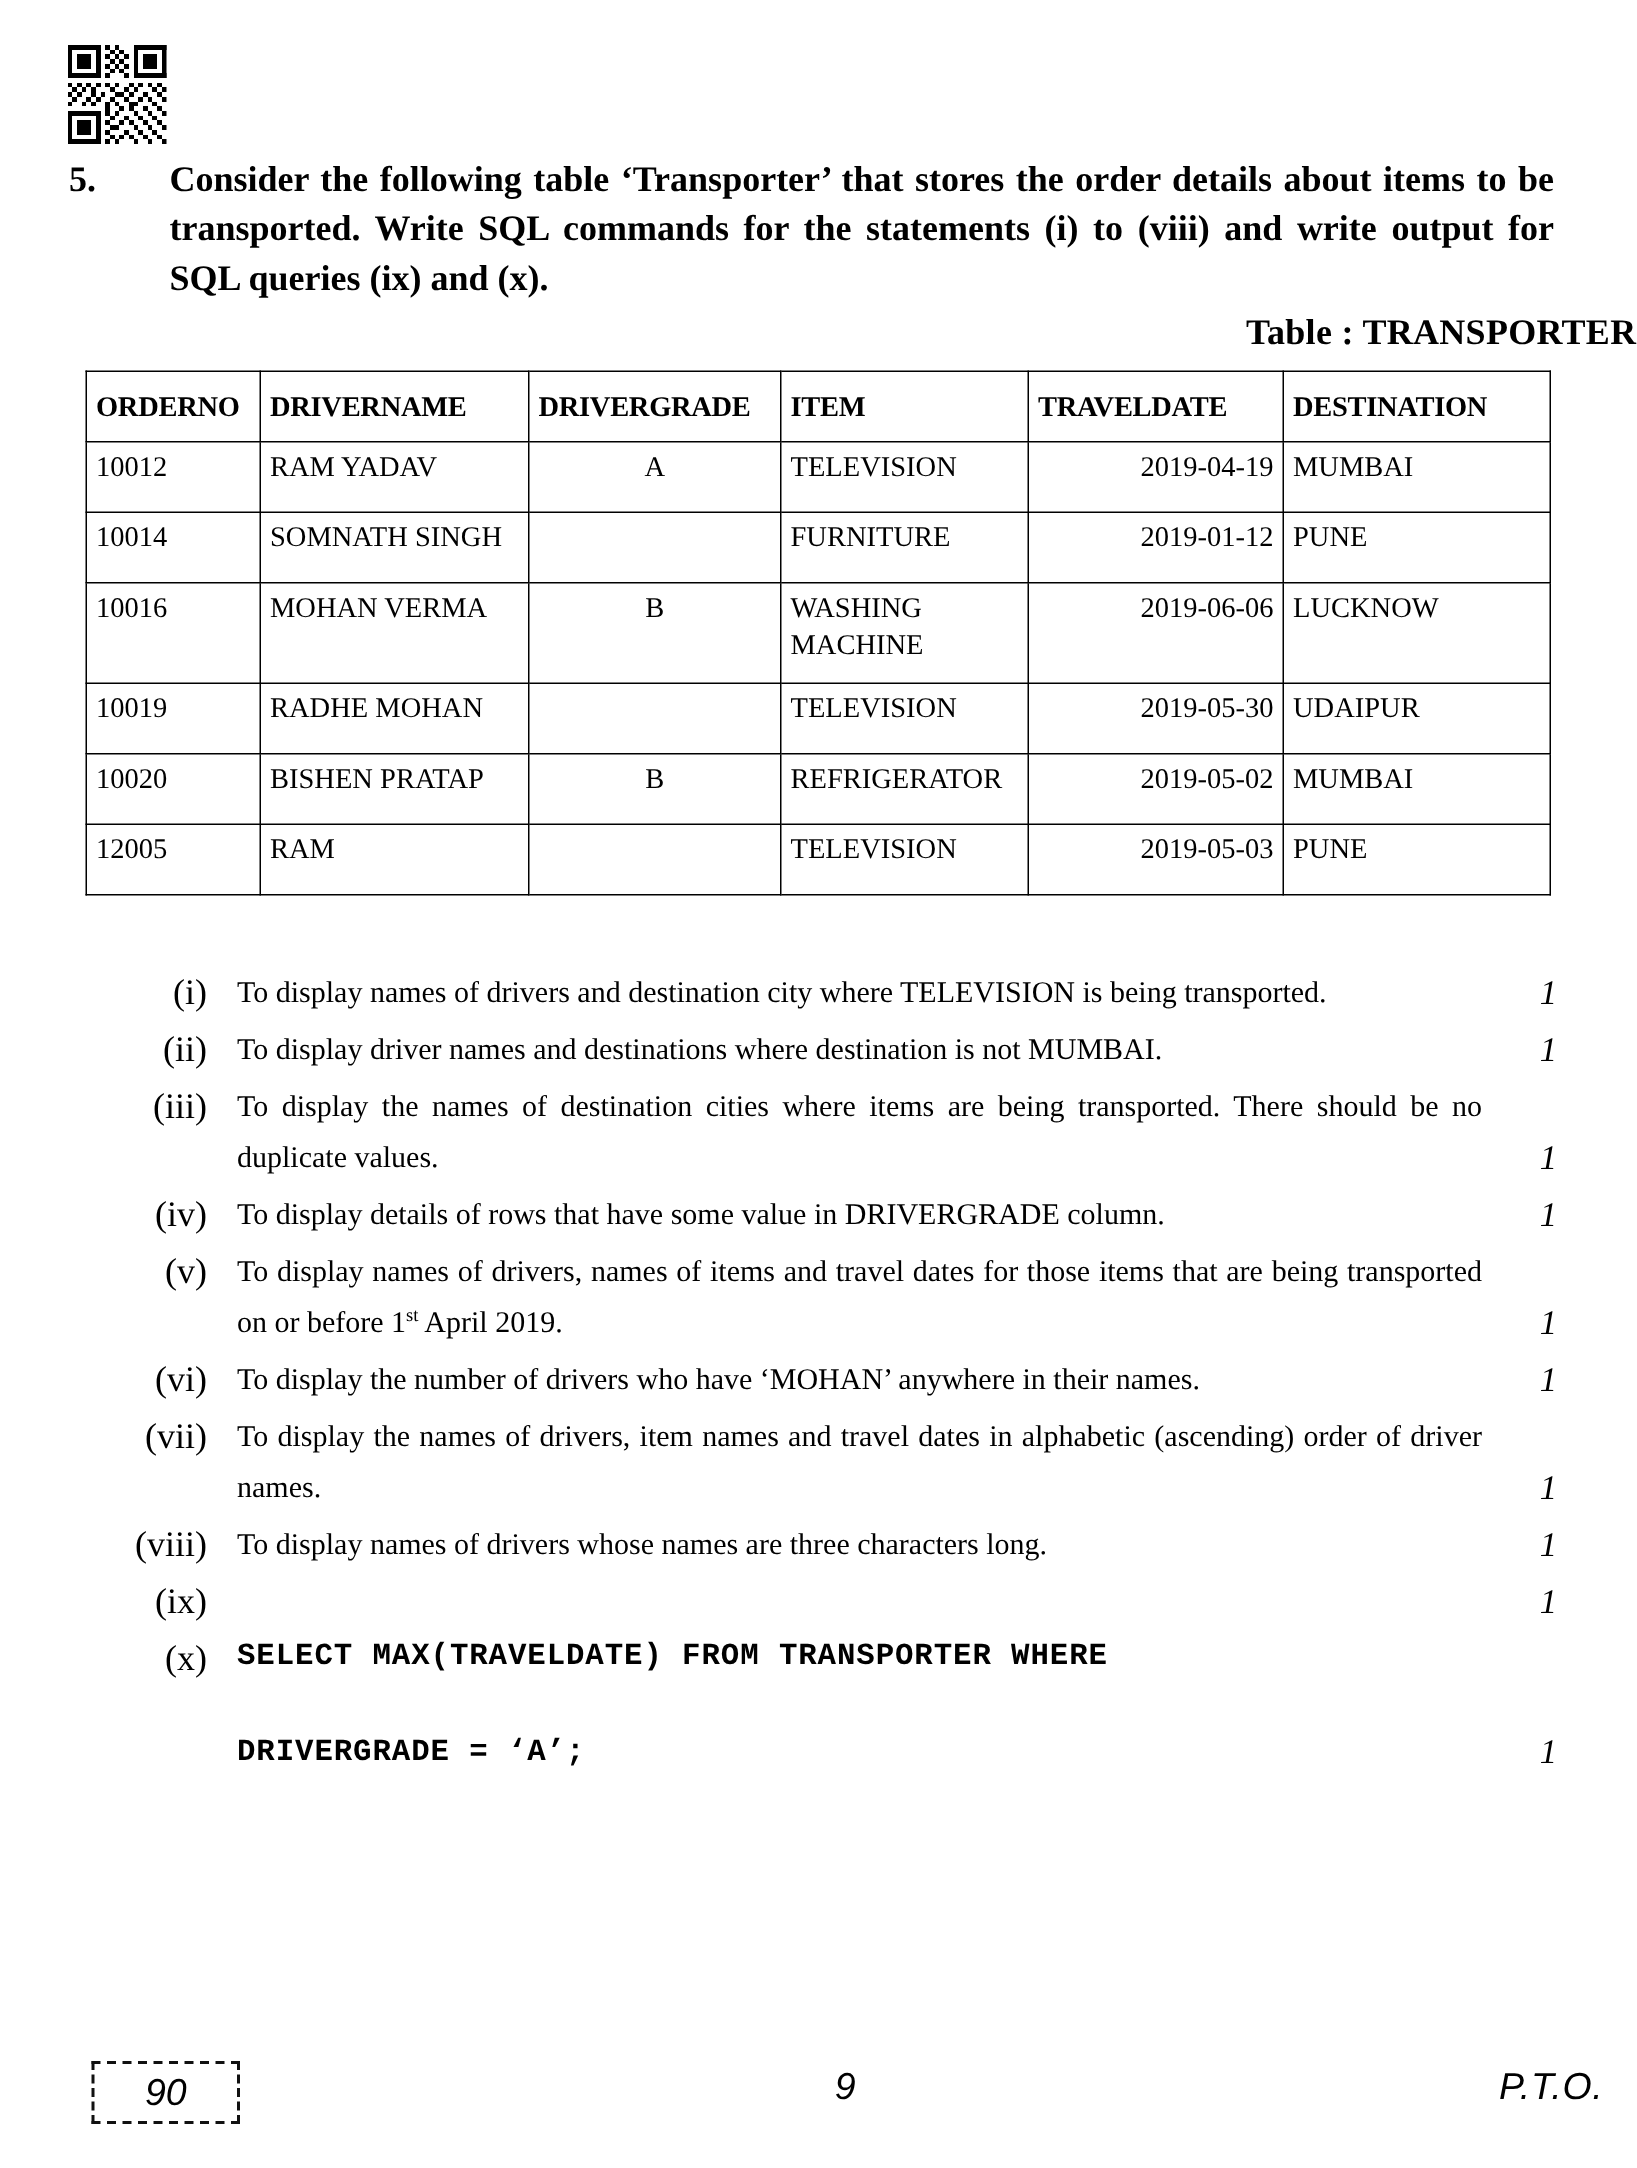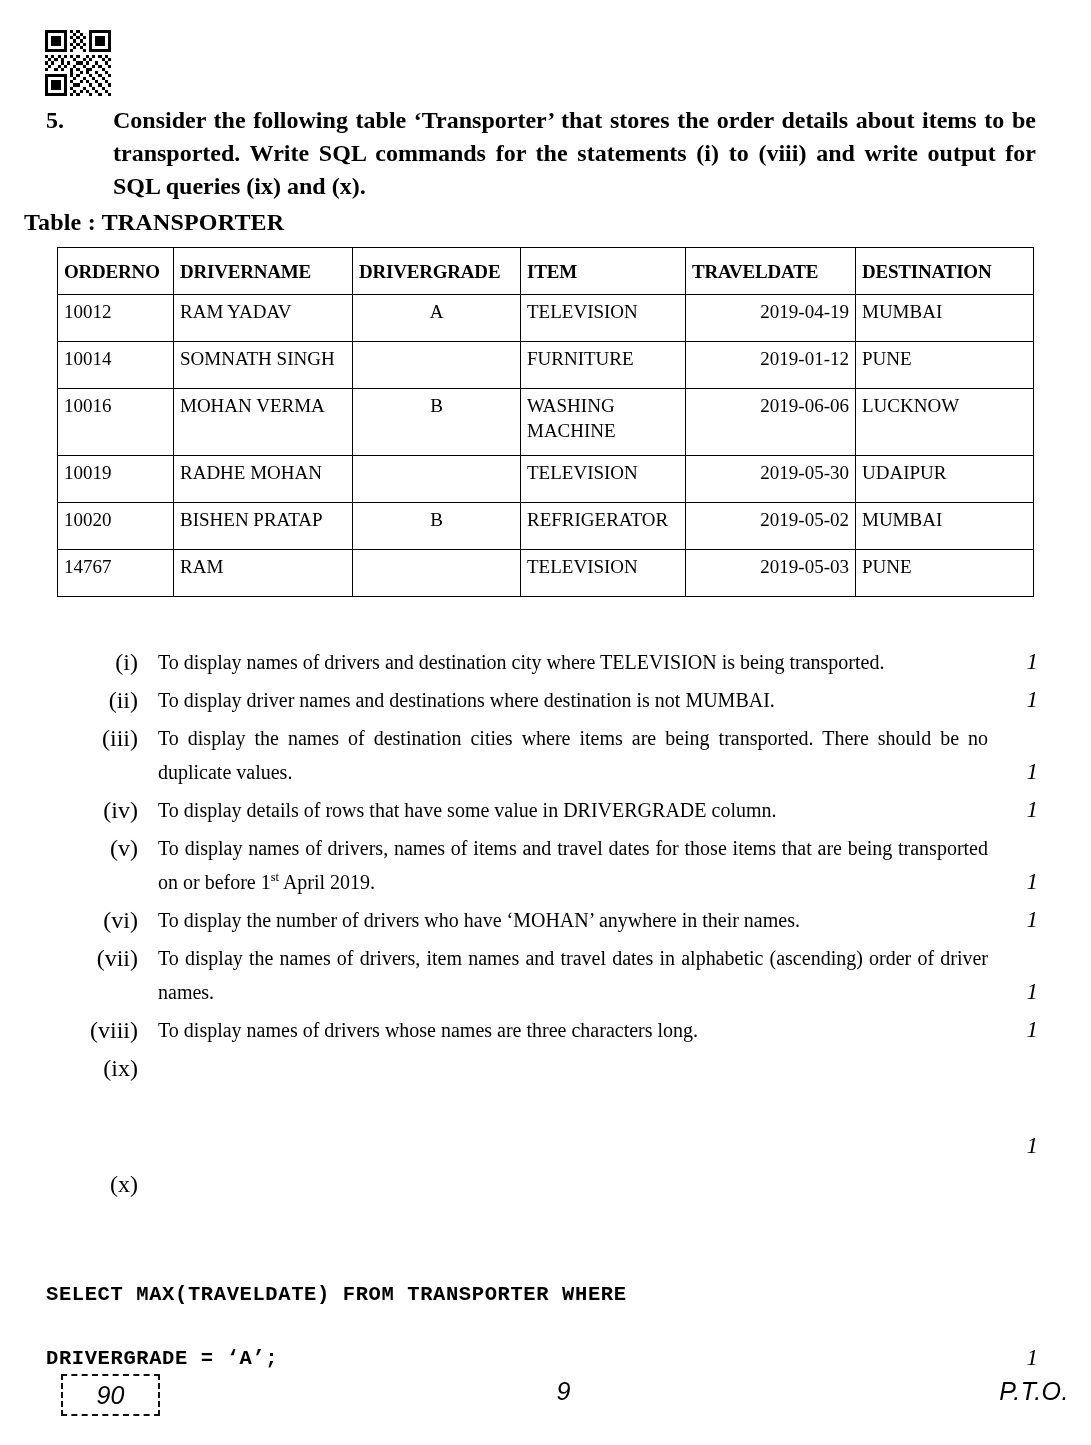--- a/index.html
+++ b/index.html
@@ -50,25 +50,24 @@
     text-justify: inter-word;
   }
   .q-body p { margin: 0; font-weight: bold; }
 
   
   .table-caption {
     position: absolute;
     left: 0;
     right: 0;
     top: 209px;
-    text-align: left;
+    text-align: right;
     font-weight: bold;
     font-size: 24px;
     letter-spacing: 0.2px;
-    margin-left: 24px;
   }
 
   
   .t-wrap {
     position: absolute;
     left: 57px;
     top: 247px;
     width: 976px;
   }
   table.transporter {
@@ -145,21 +144,21 @@
   }
   .marks {
     position: absolute;
     right: 8px;
     font-style: italic;
     font-size: 23px;
     line-height: 34px;
   }
 
   
-  .sql-item { margin-top: 2px; flex-direction: column; }
+  .sql-item { margin-top: 2px; }
   .sql-text {
     flex: 1 1 auto;
     font-family: "Liberation Mono", "DejaVu Sans Mono", monospace;
     font-weight: bold;
     font-size: 20.5px;
     line-height: 32px;
     letter-spacing: 0.6px;
     padding-right: 58px;
     position: relative;
     white-space: pre;
@@ -400,21 +399,21 @@
       </tr>
       <tr>
         <td>10020</td>
         <td>BISHEN PRATAP</td>
         <td class="c-grade">B</td>
         <td>REFRIGERATOR</td>
         <td class="c-travel">2019-05-02</td>
         <td>MUMBAI</td>
       </tr>
       <tr>
-        <td>14767</td>
+        <td>12005</td>
         <td>RAM</td>
         <td class="c-grade"></td>
         <td>TELEVISION</td>
         <td class="c-travel">2019-05-03</td>
         <td>PUNE</td>
       </tr>
     </tbody>
   </table>
 </div>
 

